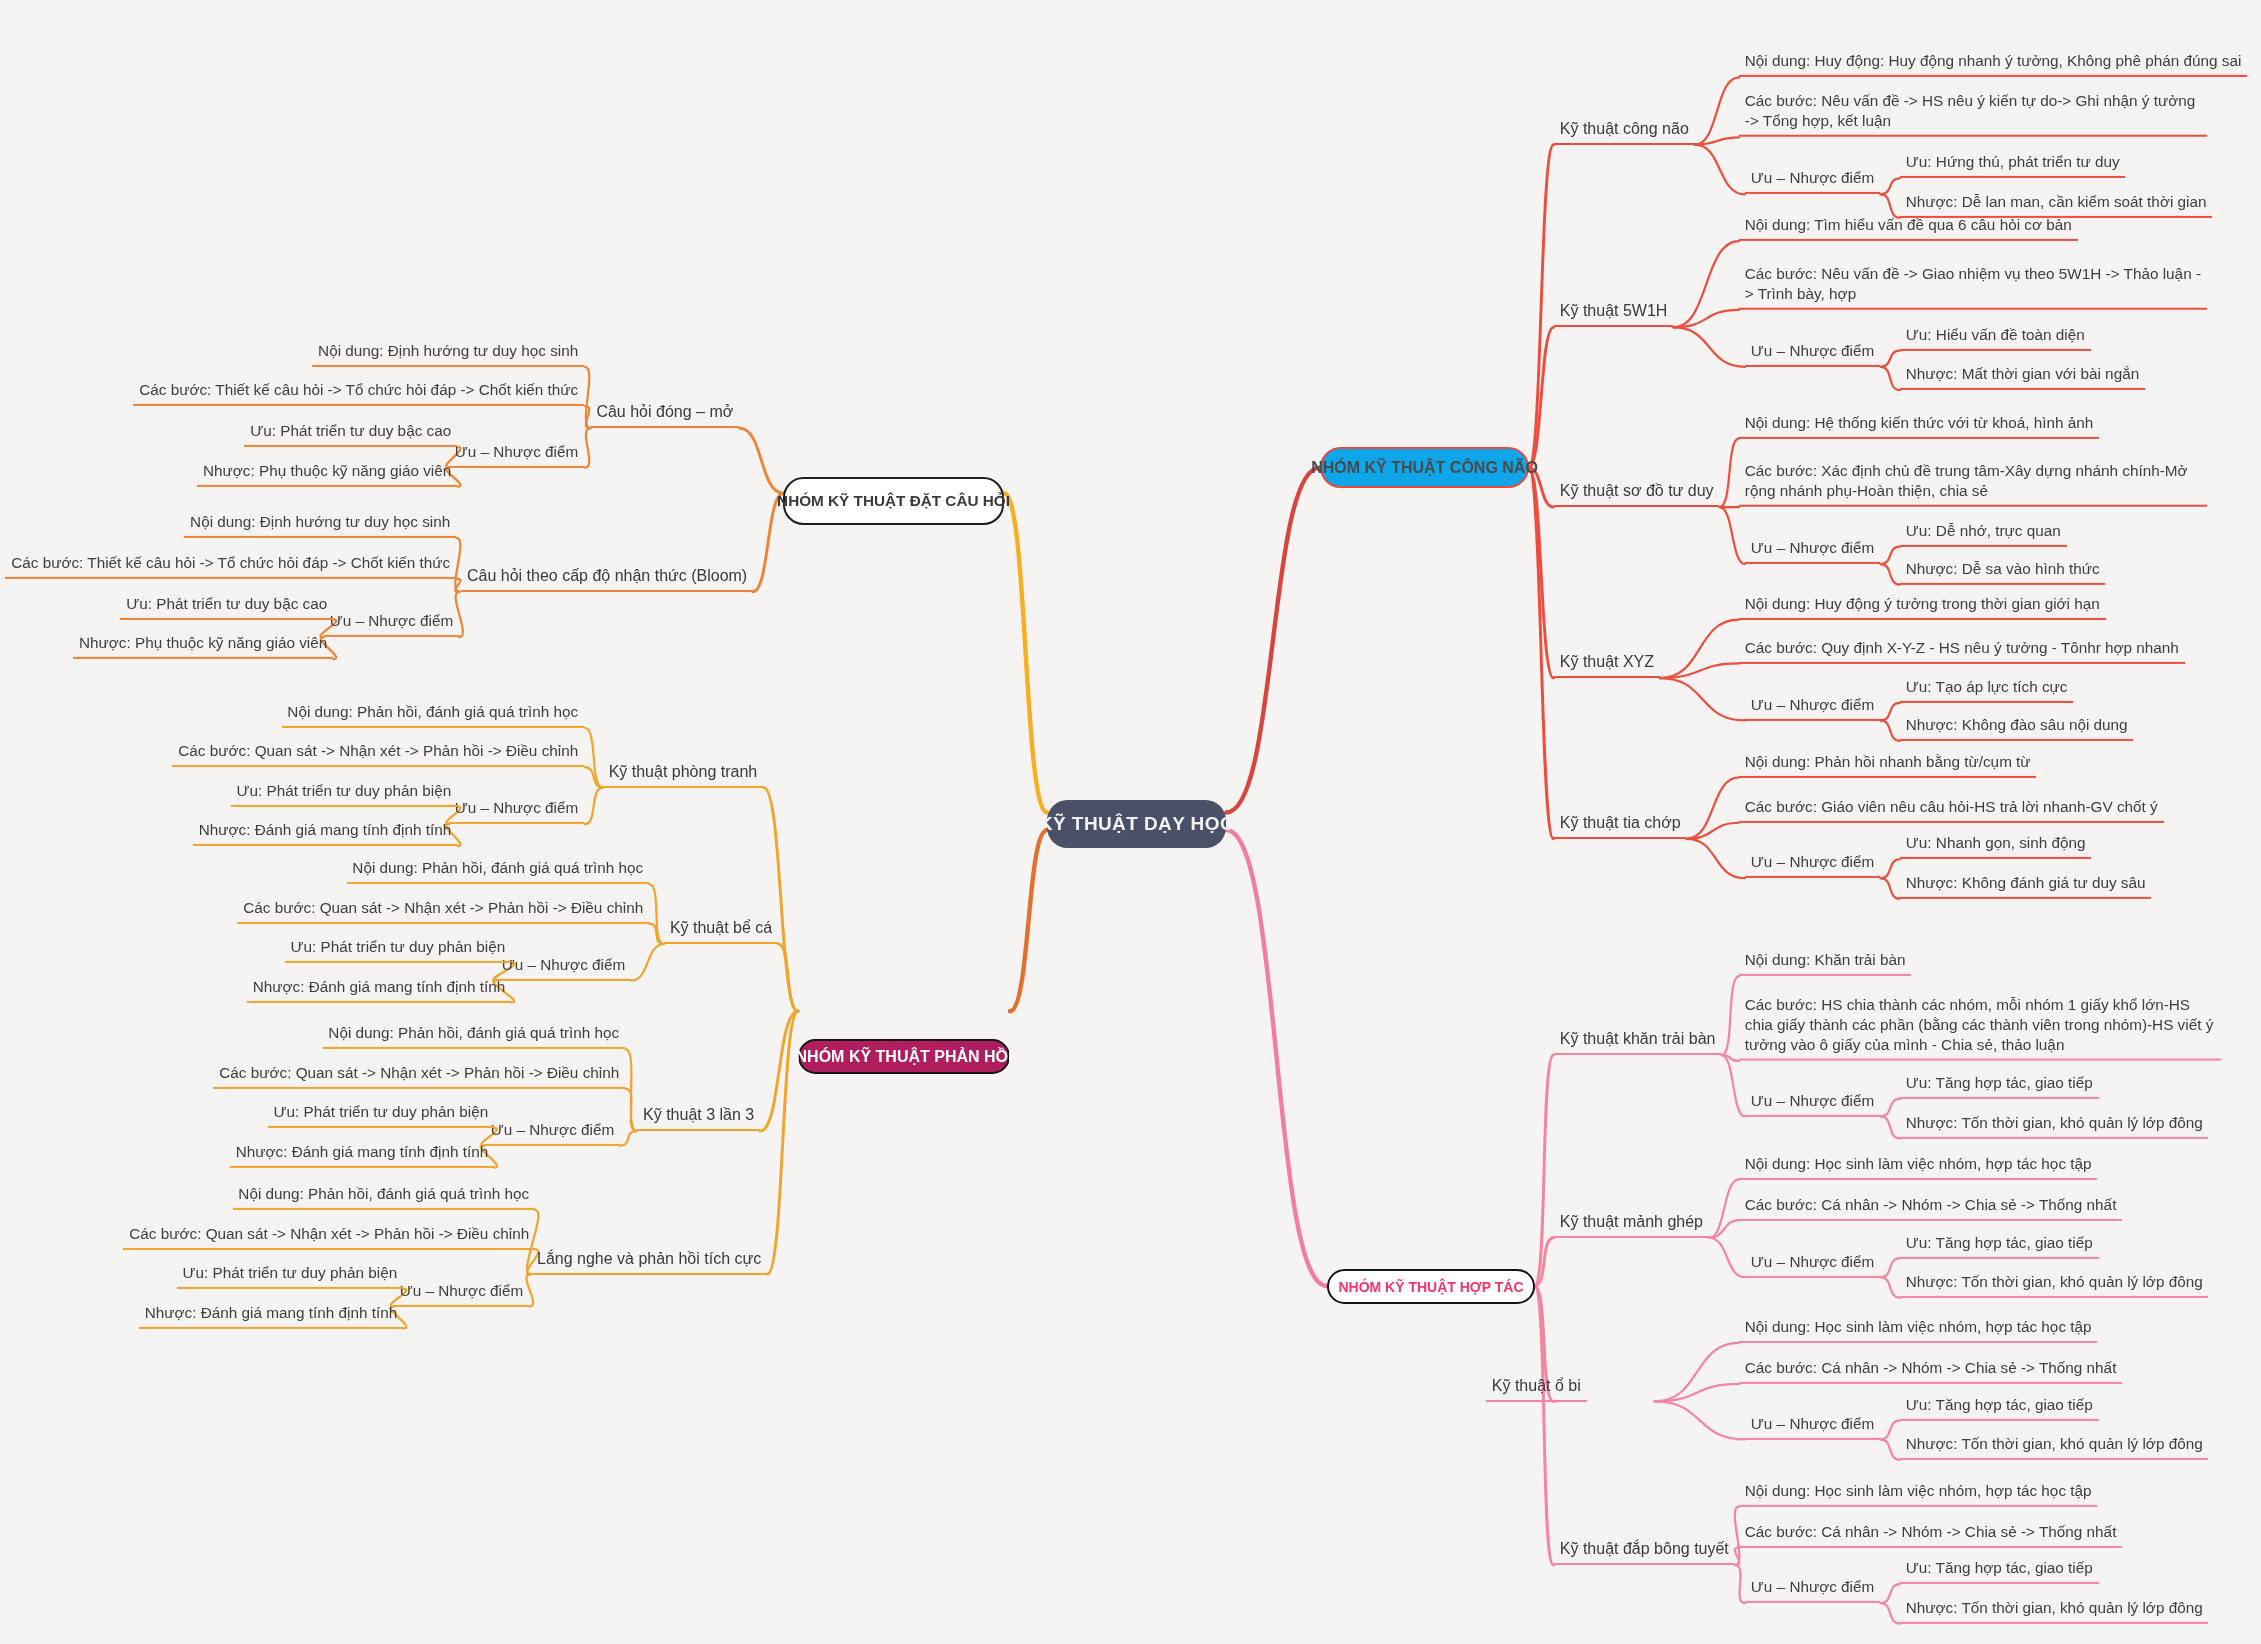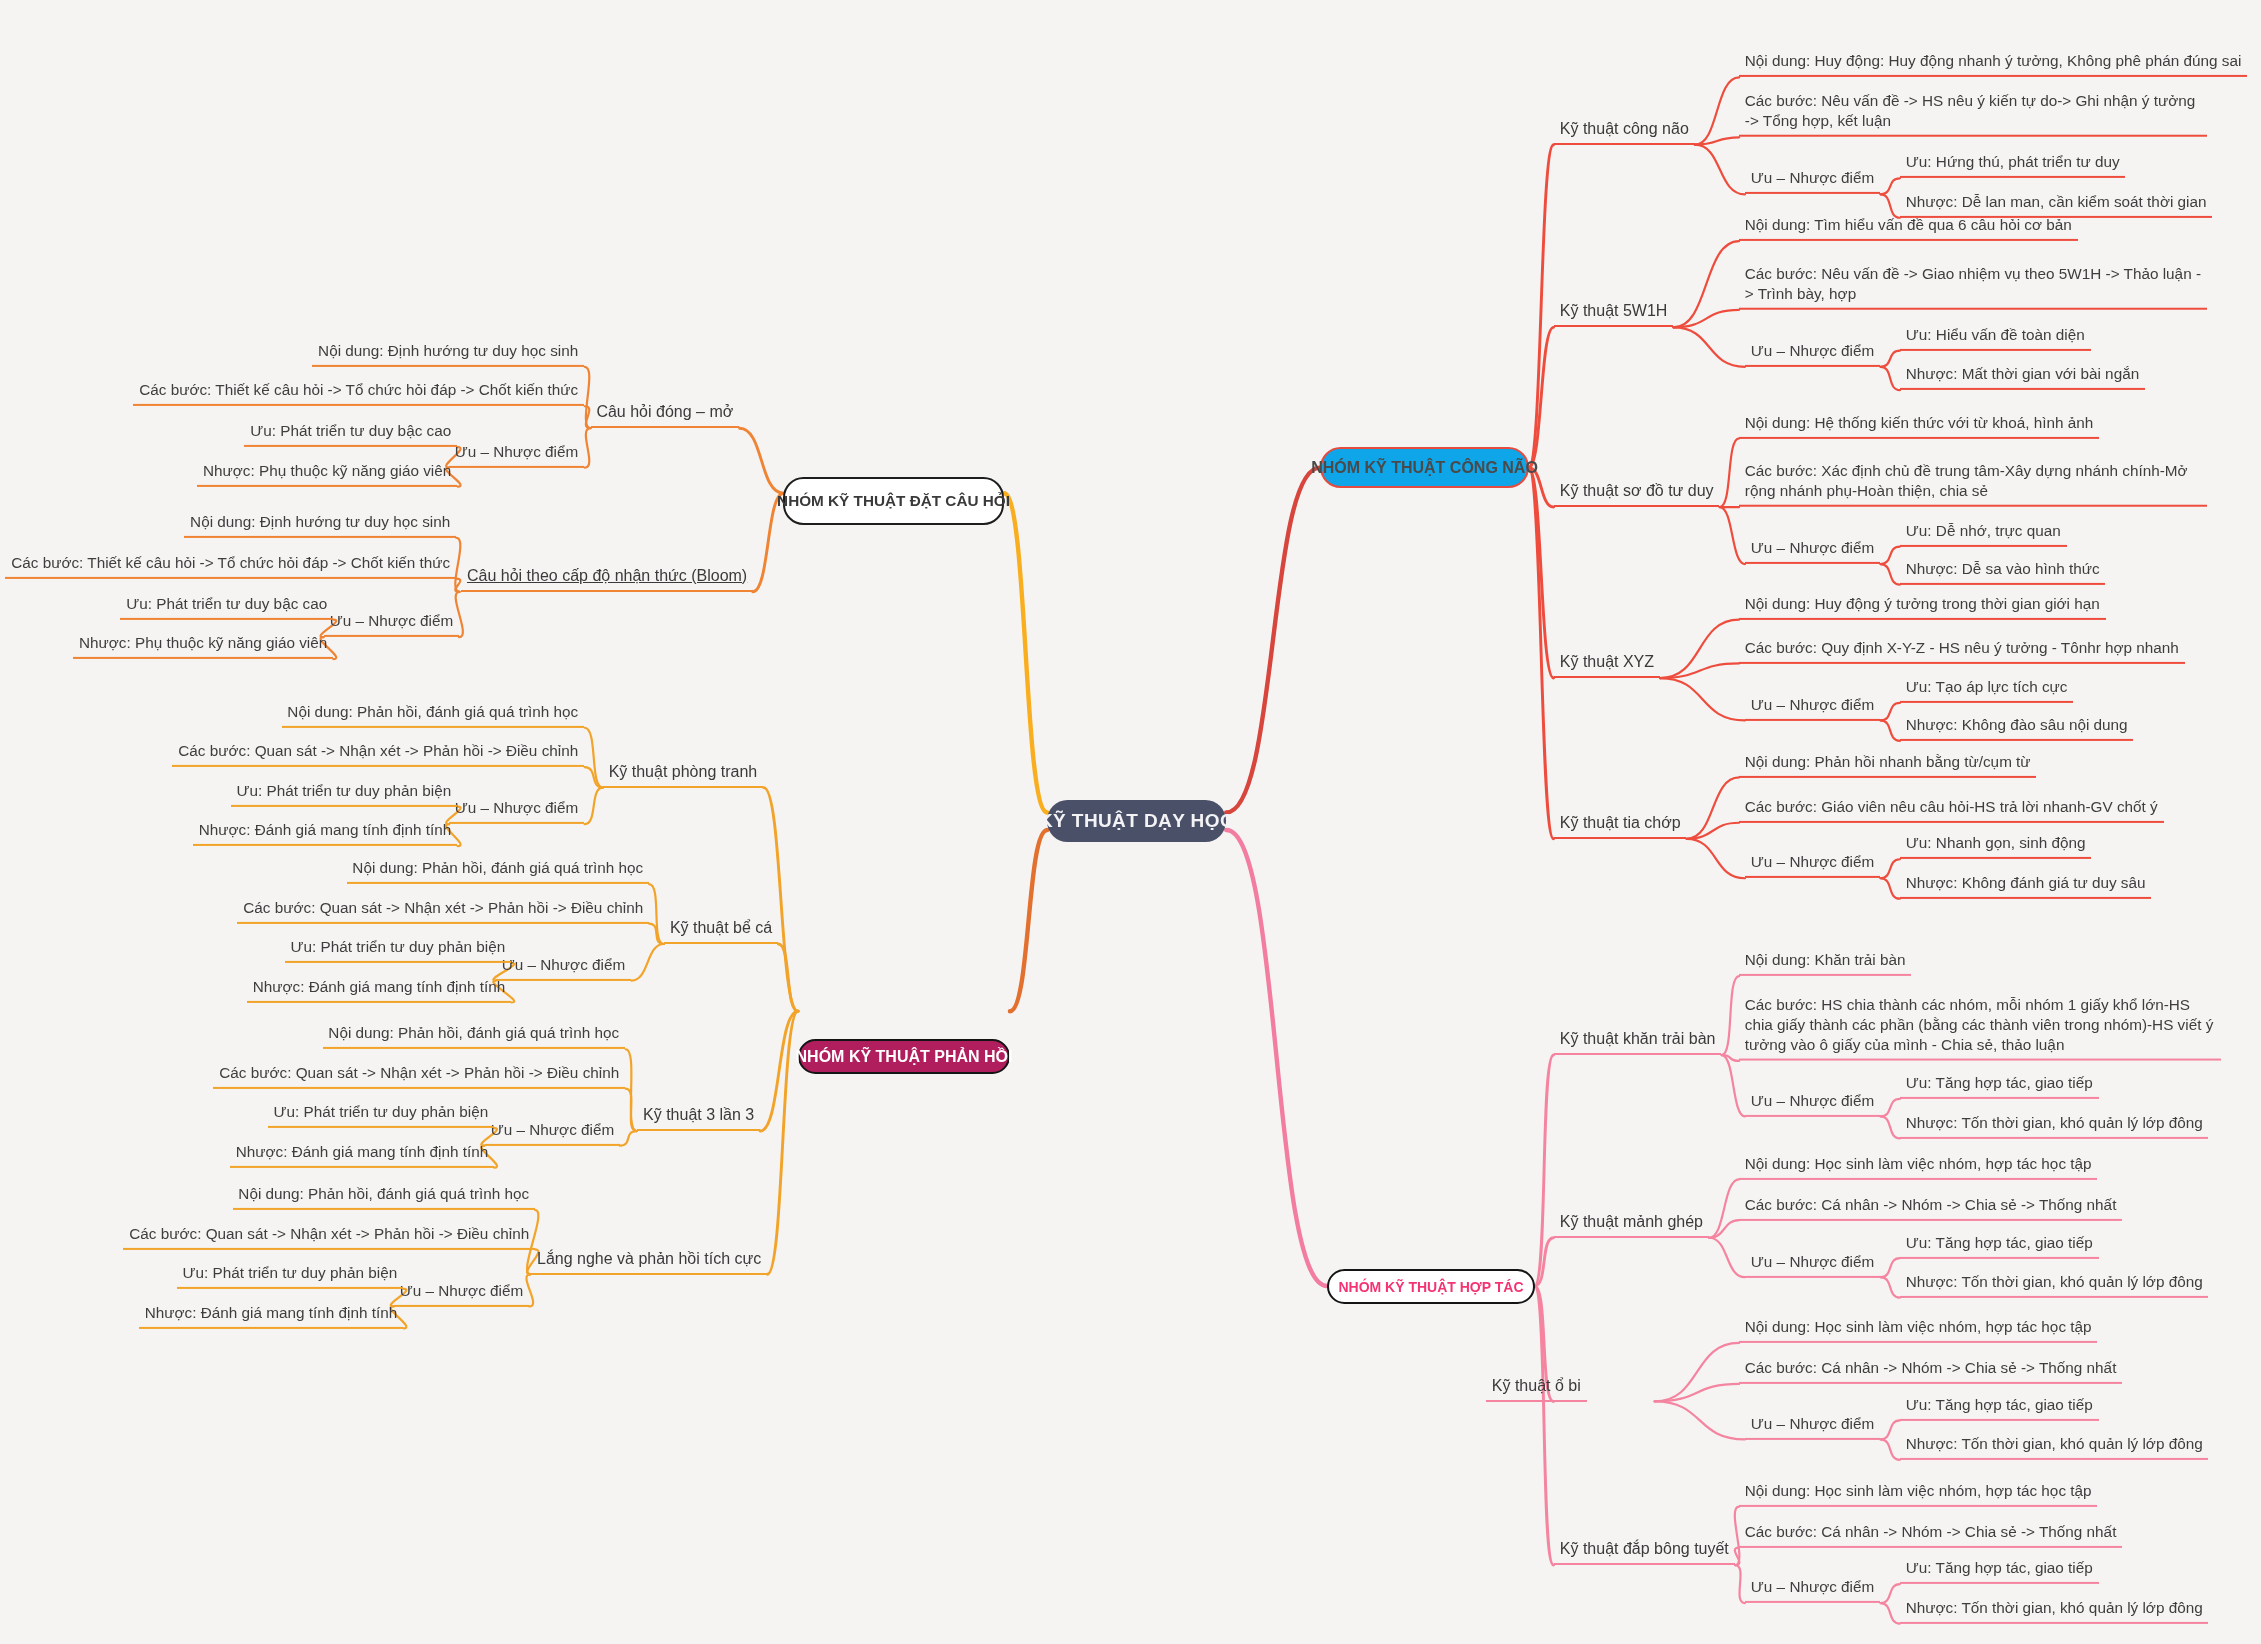--- a/index.html
+++ b/index.html
@@ -115,21 +115,21 @@
       <path d="M 662.5 1568 C 644.5 1568, 694 1544, 676 1544" fill="none" stroke="#f2a32a" stroke-width="3" stroke-linecap="round"></path>
       <path d="M 662.5 1568 C 644.5 1568, 694 1598, 676 1598" fill="none" stroke="#f2a32a" stroke-width="3" stroke-linecap="round"></path>
       <path d="M 1092 1384 C 1068.9 1384, 1073.1 1744, 1050 1744" fill="none" stroke="#f2a32a" stroke-width="4" stroke-linecap="round"></path>
       <path d="M 725.71875 1744 C 707.71875 1744, 750 1656, 732 1656" fill="none" stroke="#f2a32a" stroke-width="3" stroke-linecap="round"></path>
       <path d="M 725.71875 1744 C 707.71875 1744, 750 1710, 732 1710" fill="none" stroke="#f2a32a" stroke-width="3" stroke-linecap="round"></path>
       <path d="M 725.71875 1744 C 707.71875 1744, 742 1788, 724 1788" fill="none" stroke="#f2a32a" stroke-width="3" stroke-linecap="round"></path>
       <path d="M 538.5 1788 C 520.5 1788, 570 1764, 552 1764" fill="none" stroke="#f2a32a" stroke-width="3" stroke-linecap="round"></path>
       <path d="M 538.5 1788 C 520.5 1788, 570 1818, 552 1818" fill="none" stroke="#f2a32a" stroke-width="3" stroke-linecap="round"></path>
     </svg>
 
-  <div class="mapbox center-box" id="box-center" style="left:1047px;top:800px;width:179px;height:42px;">KỸ THUẬT DẠY HỌC</div>
+  <div class="mapbox center-box" id="box-center" style="left:1047px;top:800px;width:179px;height:48px;">KỸ THUẬT DẠY HỌC</div>
 
   <div class="mapbox congnao-box" id="box-congnao" style="left:1320px;top:447px;width:209px;height:41px;">NHÓM KỸ THUẬT CÔNG NÃO</div>
 
   <div class="mapbox datcauhoi-box" id="box-datcauhoi" style="left:783px;top:477px;width:221px;height:48px;">NHÓM KỸ THUẬT ĐẶT CÂU HỎI</div>
 
   <div class="mapbox phanhoi-box" id="box-phanhoi" style="left:798px;top:994px;width:212px;height:35px;">NHÓM KỸ THUẬT PHẢN HỒI</div>
 
   <div class="mapbox hoptac-box" id="box-hoptac" style="left:1327px;top:1269px;width:208px;height:35px;">NHÓM KỸ THUẬT HỢP TÁC</div>
 
   <div id="nodes">
@@ -186,21 +186,21 @@
       <div class="node nowrap" style="left: 1739px; top: 1548px; font-size: 15.3px; border-bottom-color: rgb(244, 132, 159);">Các bước: Cá nhân -&gt; Nhóm -&gt; Chia sẻ -&gt; Thống nhất</div>
       <div class="node nowrap" style="left: 1745px; top: 1603px; font-size: 15.3px; border-bottom-color: rgb(244, 132, 159);">Ưu – Nhược điểm</div>
       <div class="node nowrap" style="left: 1900px; top: 1584px; font-size: 15.3px; border-bottom-color: rgb(244, 132, 159);">Ưu: Tăng hợp tác, giao tiếp</div>
       <div class="node nowrap" style="left: 1900px; top: 1624px; font-size: 15.3px; border-bottom-color: rgb(244, 132, 159);">Nhược: Tốn thời gian, khó quản lý lớp đông</div>
       <div class="node nowrap L tech" style="right: 1522px; top: 428px; font-size: 16px; border-bottom-color: rgb(239, 132, 53);">Câu hỏi đóng – mở</div>
       <div class="node nowrap L" style="right: 1677px; top: 367px; font-size: 15.3px; border-bottom-color: rgb(239, 132, 53);">Nội dung: Định hướng tư duy học sinh</div>
       <div class="node nowrap L" style="right: 1677px; top: 406px; font-size: 15.3px; border-bottom-color: rgb(239, 132, 53);">Các bước: Thiết kế câu hỏi -&gt; Tổ chức hỏi đáp -&gt; Chốt kiến thức</div>
       <div class="node nowrap L" style="right: 1677px; top: 468px; font-size: 15.3px; border-bottom-color: rgb(239, 132, 53);">Ưu – Nhược điểm</div>
       <div class="node nowrap L" style="right: 1804px; top: 447px; font-size: 15.3px; border-bottom-color: rgb(239, 132, 53);">Ưu: Phát triển tư duy bậc cao</div>
       <div class="node nowrap L" style="right: 1804px; top: 487px; font-size: 15.3px; border-bottom-color: rgb(239, 132, 53);">Nhược: Phụ thuộc kỹ năng giáo viên</div>
-      <div class="node nowrap L tech" style="right: 1508px; top: 592px; font-size: 16px; border-bottom-color: rgb(239, 132, 53); text-decoration: underline;">Câu hỏi theo cấp độ nhận thức (Bloom)</div>
+      <div class="node nowrap L tech" style="right: 1508px; top: 592px; font-size: 16px; border-bottom-color: rgb(239, 132, 53);">Câu hỏi theo cấp độ nhận thức (Bloom)</div>
       <div class="node nowrap L" style="right: 1805px; top: 538px; font-size: 15.3px; border-bottom-color: rgb(239, 132, 53);">Nội dung: Định hướng tư duy học sinh</div>
       <div class="node nowrap L" style="right: 1805px; top: 579px; font-size: 15.3px; border-bottom-color: rgb(239, 132, 53);">Các bước: Thiết kế câu hỏi -&gt; Tổ chức hỏi đáp -&gt; Chốt kiến thức</div>
       <div class="node nowrap L" style="right: 1802px; top: 637px; font-size: 15.3px; border-bottom-color: rgb(239, 132, 53);">Ưu – Nhược điểm</div>
       <div class="node nowrap L" style="right: 1928px; top: 620px; font-size: 15.3px; border-bottom-color: rgb(239, 132, 53);">Ưu: Phát triển tư duy bậc cao</div>
       <div class="node nowrap L" style="right: 1928px; top: 659px; font-size: 15.3px; border-bottom-color: rgb(239, 132, 53);">Nhược: Phụ thuộc kỹ năng giáo viên</div>
       <div class="node nowrap L tech" style="right: 1498px; top: 788px; font-size: 16px; border-bottom-color: rgb(242, 163, 42);">Kỹ thuật phòng tranh</div>
       <div class="node nowrap L" style="right: 1677px; top: 728px; font-size: 15.3px; border-bottom-color: rgb(242, 163, 42);">Nội dung: Phản hồi, đánh giá quá trình học</div>
       <div class="node nowrap L" style="right: 1677px; top: 767px; font-size: 15.3px; border-bottom-color: rgb(242, 163, 42);">Các bước: Quan sát -&gt; Nhận xét -&gt; Phản hồi -&gt; Điều chỉnh</div>
       <div class="node nowrap L" style="right: 1677px; top: 824px; font-size: 15.3px; border-bottom-color: rgb(242, 163, 42);">Ưu – Nhược điểm</div>
       <div class="node nowrap L" style="right: 1804px; top: 807px; font-size: 15.3px; border-bottom-color: rgb(242, 163, 42);">Ưu: Phát triển tư duy phản biện</div>

